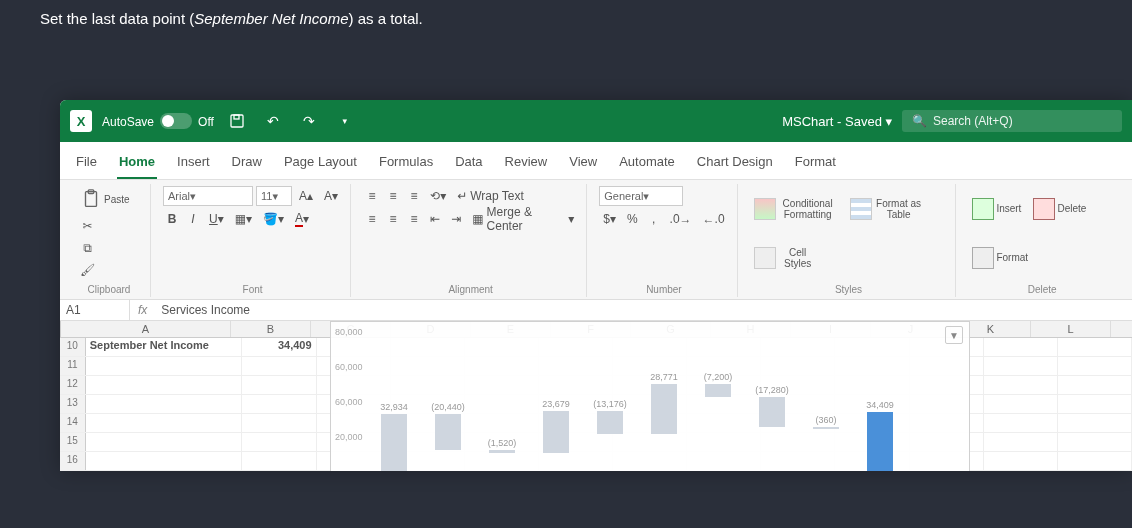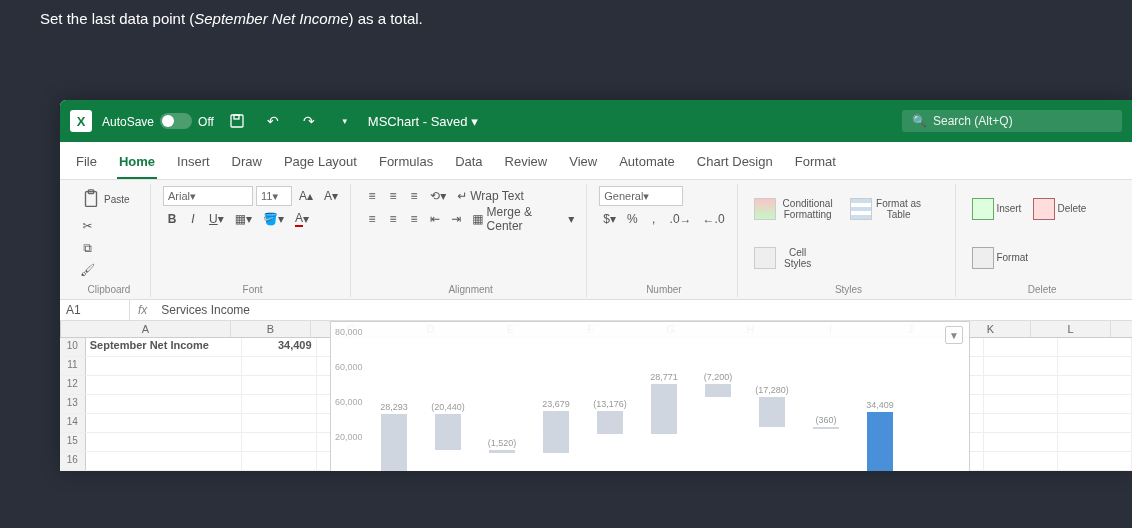--- a/index.html
+++ b/index.html
@@ -6,21 +6,21 @@
   body { background: #2a2f3a; width: 1132px; height: 528px; overflow: hidden; position: relative; }
   .instruction { color: #fff; font-size: 15px; padding: 10px 40px; font-weight: 500; }
   .instruction em { font-style: italic; }
   .app { position: absolute; left: 60px; top: 100px; right: 0; background: #fff; border-radius: 6px 0 0 0; overflow: hidden; box-shadow: 0 0 20px rgba(0,0,0,.3); }
   .titlebar { background: #107c41; height: 42px; display: flex; align-items: center; padding: 0 10px; color: #fff; gap: 10px; }
   .excel-icon { width: 22px; height: 22px; background: #fff; color: #107c41; border-radius: 3px; display: flex; align-items: center; justify-content: center; font-weight: bold; font-size: 13px; }
   .autosave { display: flex; align-items: flex-end; gap: 6px; font-size: 12px; }
   .toggle { width: 32px; height: 16px; background: rgba(255,255,255,.25); border-radius: 8px; position: relative; }
   .toggle::after { content:""; position:absolute; left:2px; top:2px; width:12px; height:12px; background:#fff; border-radius:50%; }
   .qat-btn { width: 26px; height: 26px; display: flex; align-items: center; justify-content: center; font-size: 14px; border-radius: 3px; }
-  .title { flex:1; text-align:left; font-size: 13px; }
+  .title { flex:1; text-align:right; font-size: 13px; }
   .search { background: rgba(255,255,255,.15); border-radius: 3px; padding: 4px 10px; width: 220px; font-size: 12px; display: flex; align-items: center; gap: 6px; color: rgba(255,255,255,.9); }
   .tabs { display: flex; gap: 18px; padding: 6px 14px 0; background:#fff; border-bottom:1px solid #e0e0e0; font-size: 13px; color:#555; }
   .tab { padding: 6px 2px 8px; cursor:pointer; }
   .tab.active { border-bottom: 2px solid #107c41; color:#107c41; font-weight:600; }
   .ribbon { display:flex; background:#f6f6f6; border-bottom:1px solid #ddd; padding: 4px 8px 2px; gap:4px; font-size:11px; color:#666; }
   .group { display:flex; flex-direction:column; align-items:center; padding:2px 8px; border-right:1px solid #e0e0e0; }
   .group:last-child { border-right:none; }
   .group-body { display:flex; align-items:center; gap:4px; flex:1; padding-bottom:2px; flex-wrap:wrap; }
   .group-label { font-size:10px; color:#888; padding-top:2px; }
   .rbtn { padding:2px 4px; border-radius:2px; display:flex; align-items:center; justify-content:center; min-width:18px; height:20px; font-size:12px; color:#555; }
@@ -353,21 +353,21 @@
       </div>
 
     <div class="chart-overlay">
       <div class="chart-inner" id="chart">
         <div class="filter-ic">▼</div>
       <div class="ylab" style="top: 10px;">80,000</div>
           <div class="ylab" style="top: 45px;">60,000</div>
           <div class="ylab" style="top: 80px;">60,000</div>
           <div class="ylab" style="top: 115px;">20,000</div>
           <div class="bar" style="left: 50px; top: 92.3655px; height: 57.6345px; bottom: auto;"></div>
-          <div class="barlab" style="left: 63px; top: 80.3655px;">28,293</div>
+          <div class="barlab" style="left: 63px; top: 80.3655px;">32,934</div>
           <div class="bar" style="left: 104px; top: 92.3655px; height: 35.77px; bottom: auto;"></div>
           <div class="barlab" style="left: 117px; top: 80.3655px;">(20,440)</div>
           <div class="bar" style="left: 158px; top: 128.136px; height: 2.66px; bottom: auto;"></div>
           <div class="barlab" style="left: 171px; top: 116.135px;">(1,520)</div>
           <div class="bar" style="left: 212px; top: 89.3572px; height: 41.4382px; bottom: auto;"></div>
           <div class="barlab" style="left: 225px; top: 77.3572px;">23,679</div>
           <div class="bar" style="left: 266px; top: 89.3572px; height: 23.058px; bottom: auto;"></div>
           <div class="barlab" style="left: 279px; top: 77.3572px;">(13,176)</div>
           <div class="bar" style="left: 320px; top: 62.066px; height: 50.3492px; bottom: auto;"></div>
           <div class="barlab" style="left: 333px; top: 50.066px;">28,771</div>

